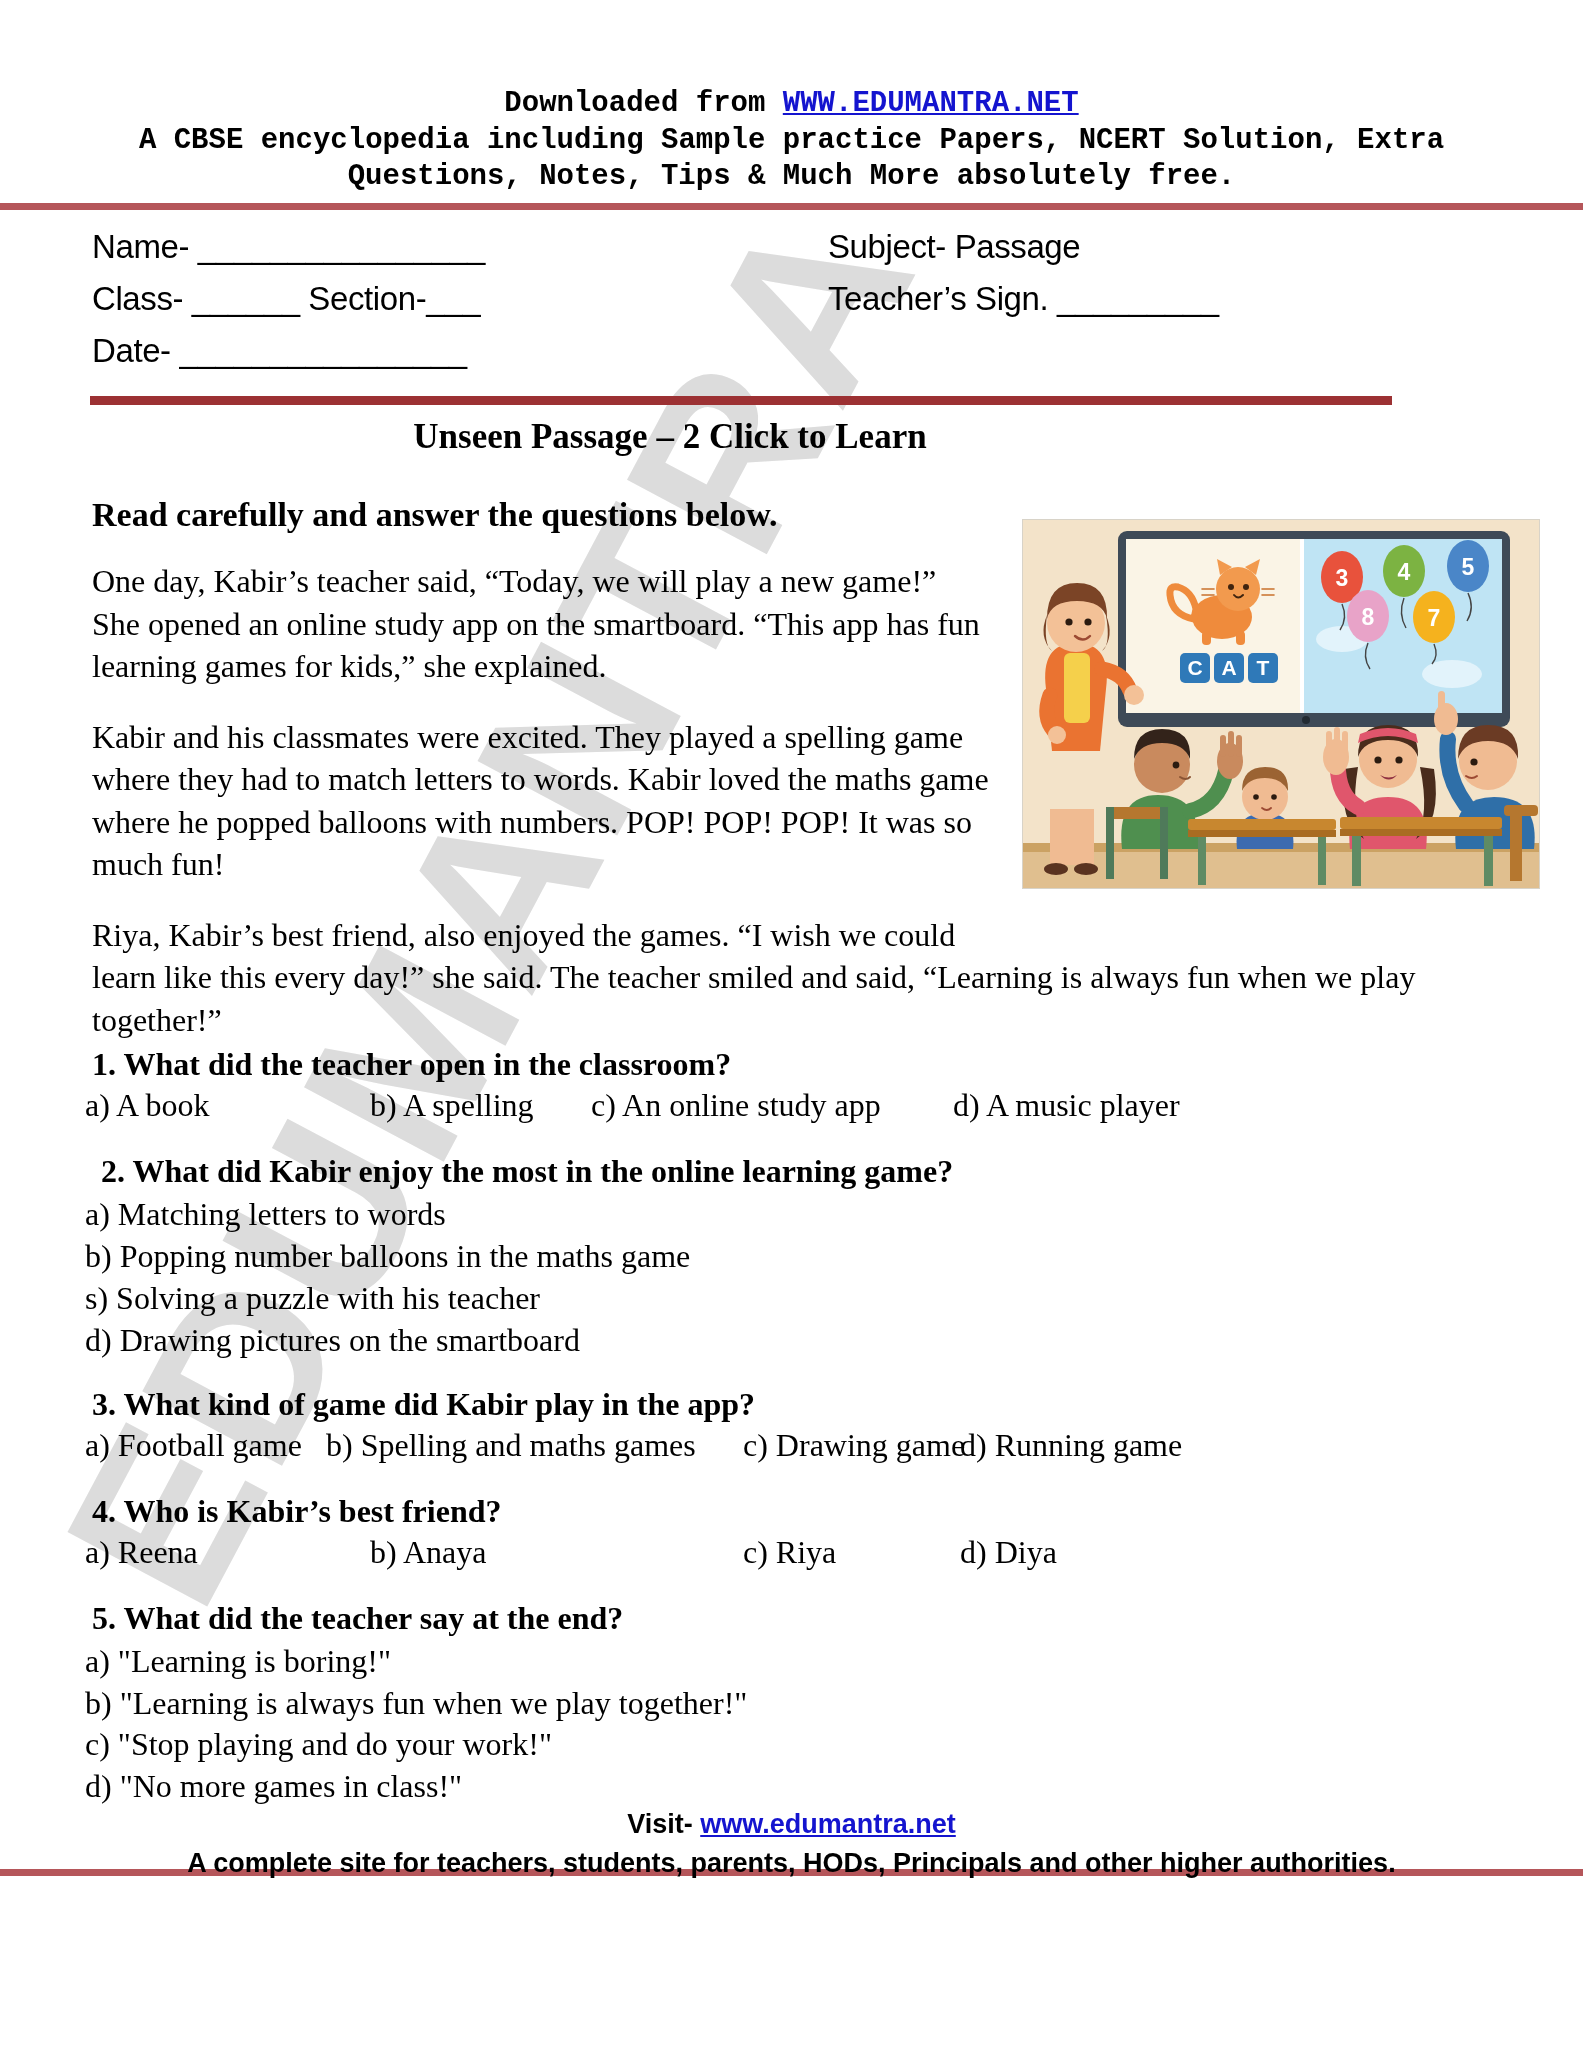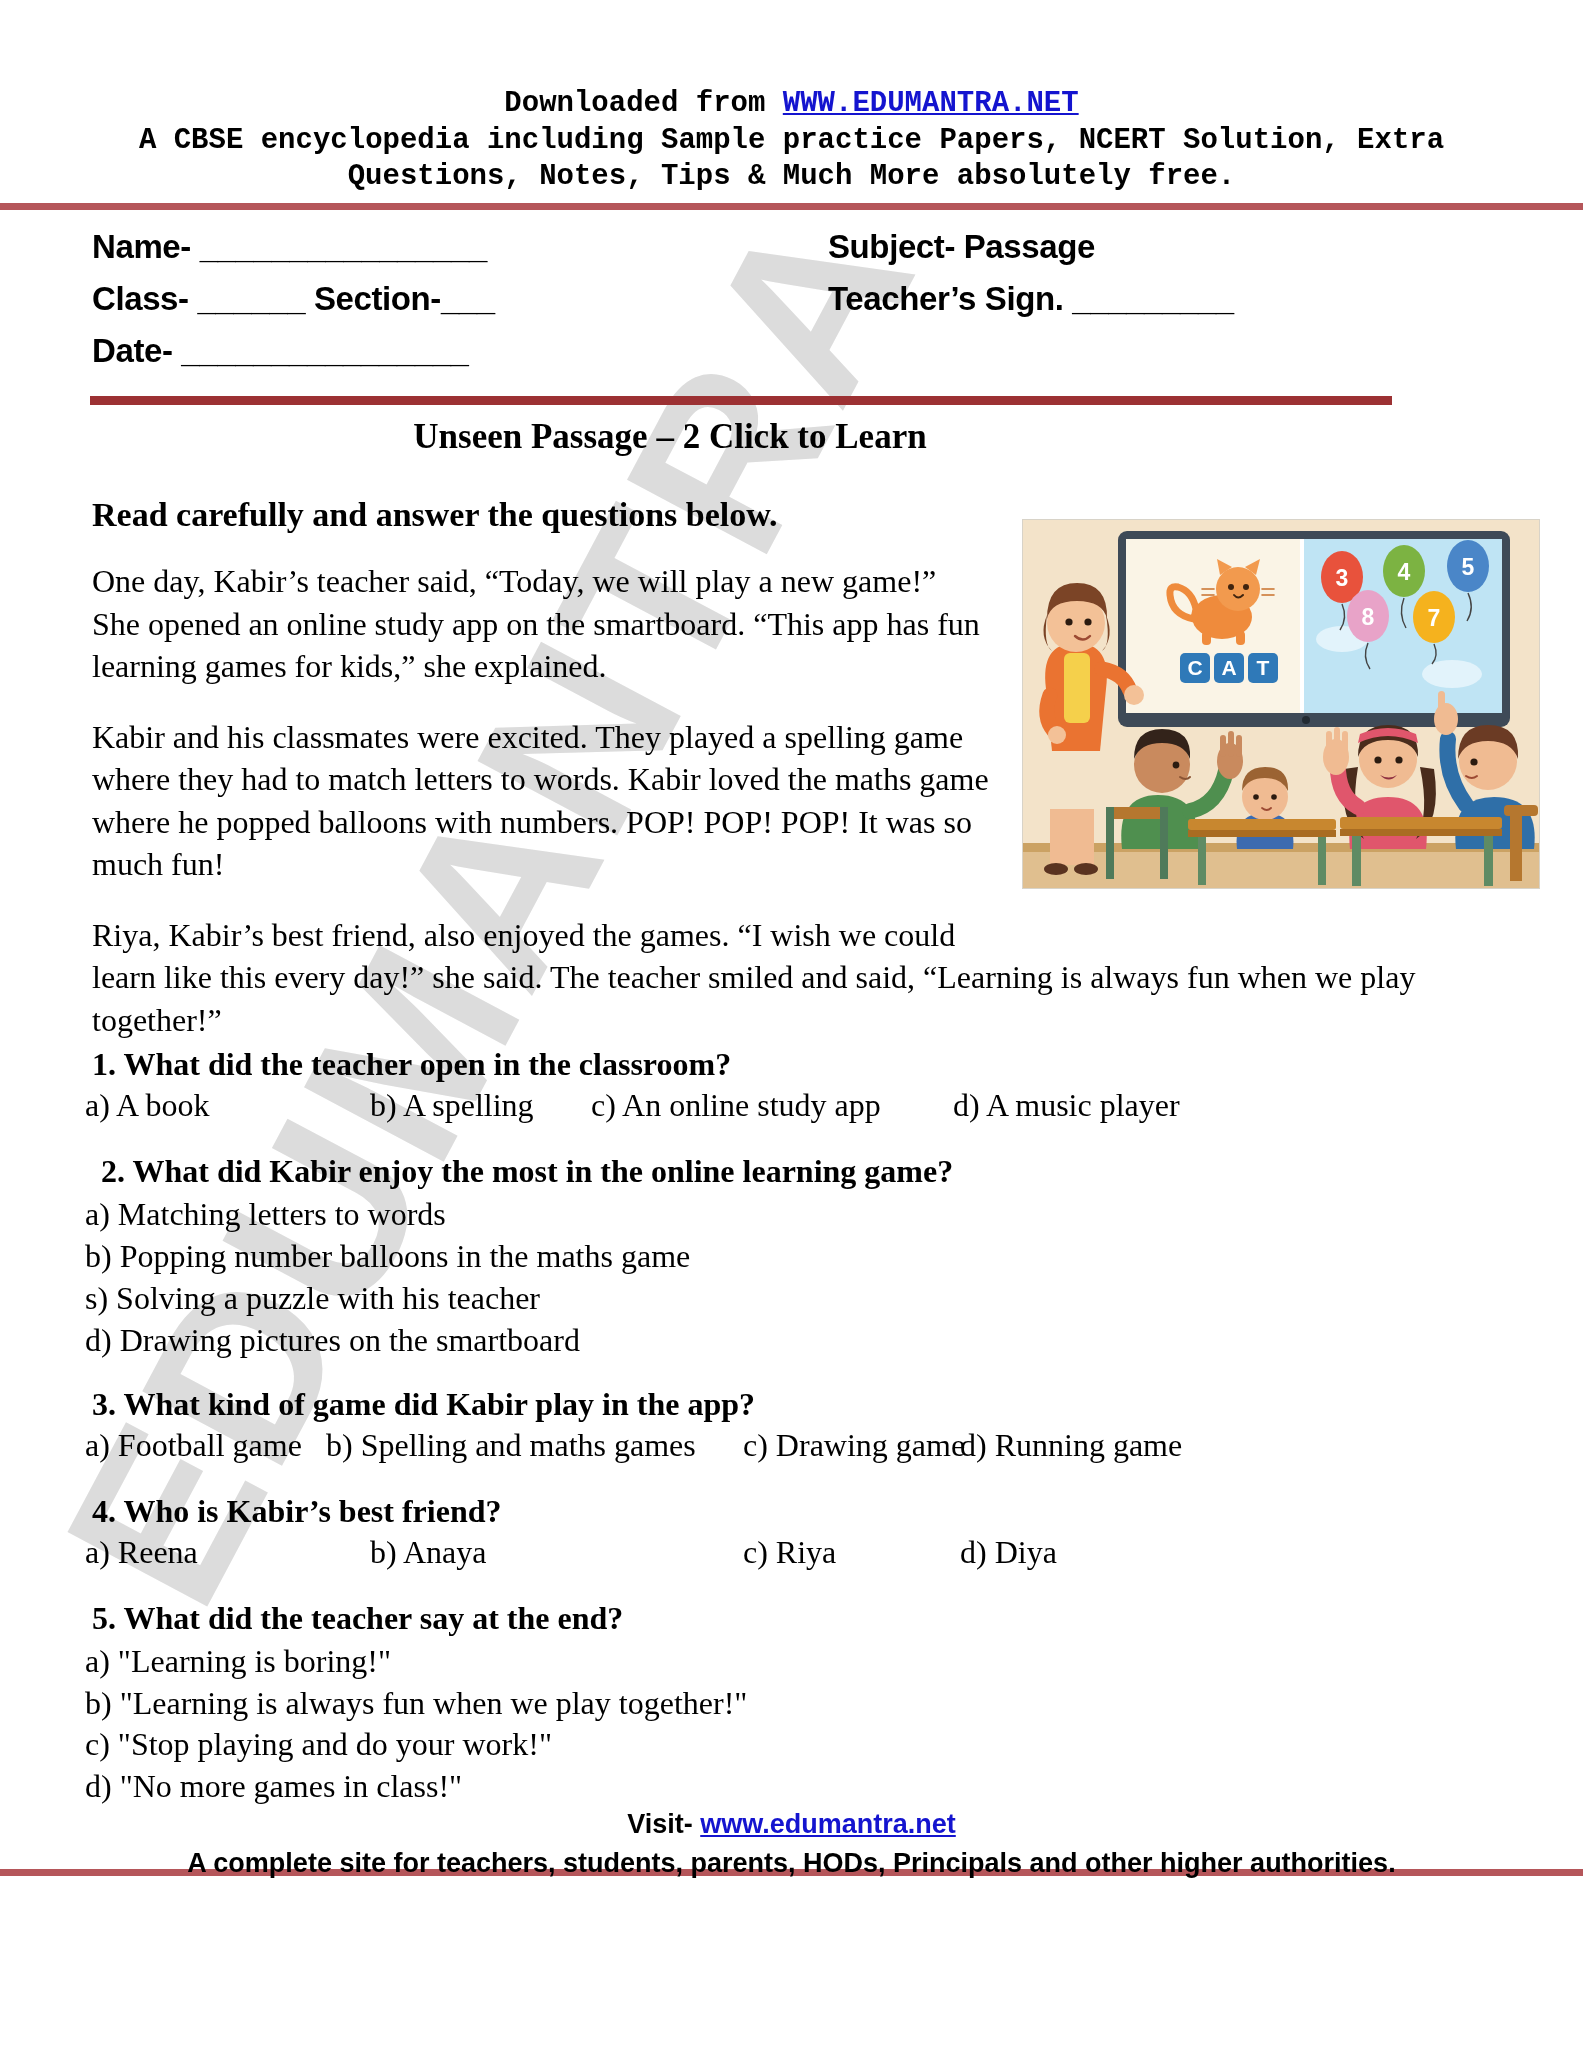--- a/index.html
+++ b/index.html
@@ -81,21 +81,21 @@
     width: 1583px; height: 7px;
     background: #b5565a;
   }
 
   
   .form-block {
     position: absolute;
     left: 0; top: 228px;
     width: 1264px;
     font-family: "Liberation Sans", "DejaVu Sans", sans-serif;
-    font-weight: 700;
+    font-weight: 400;
     font-size: 33px;
     letter-spacing: -.4px;
   }
   .form-row {
     position: relative;
     height: 52px;
     white-space: nowrap;
   }
   .form-left  { position: absolute; left: 92px;  top: 0; }
   .form-right { position: absolute; left: 828px; top: 0; }

